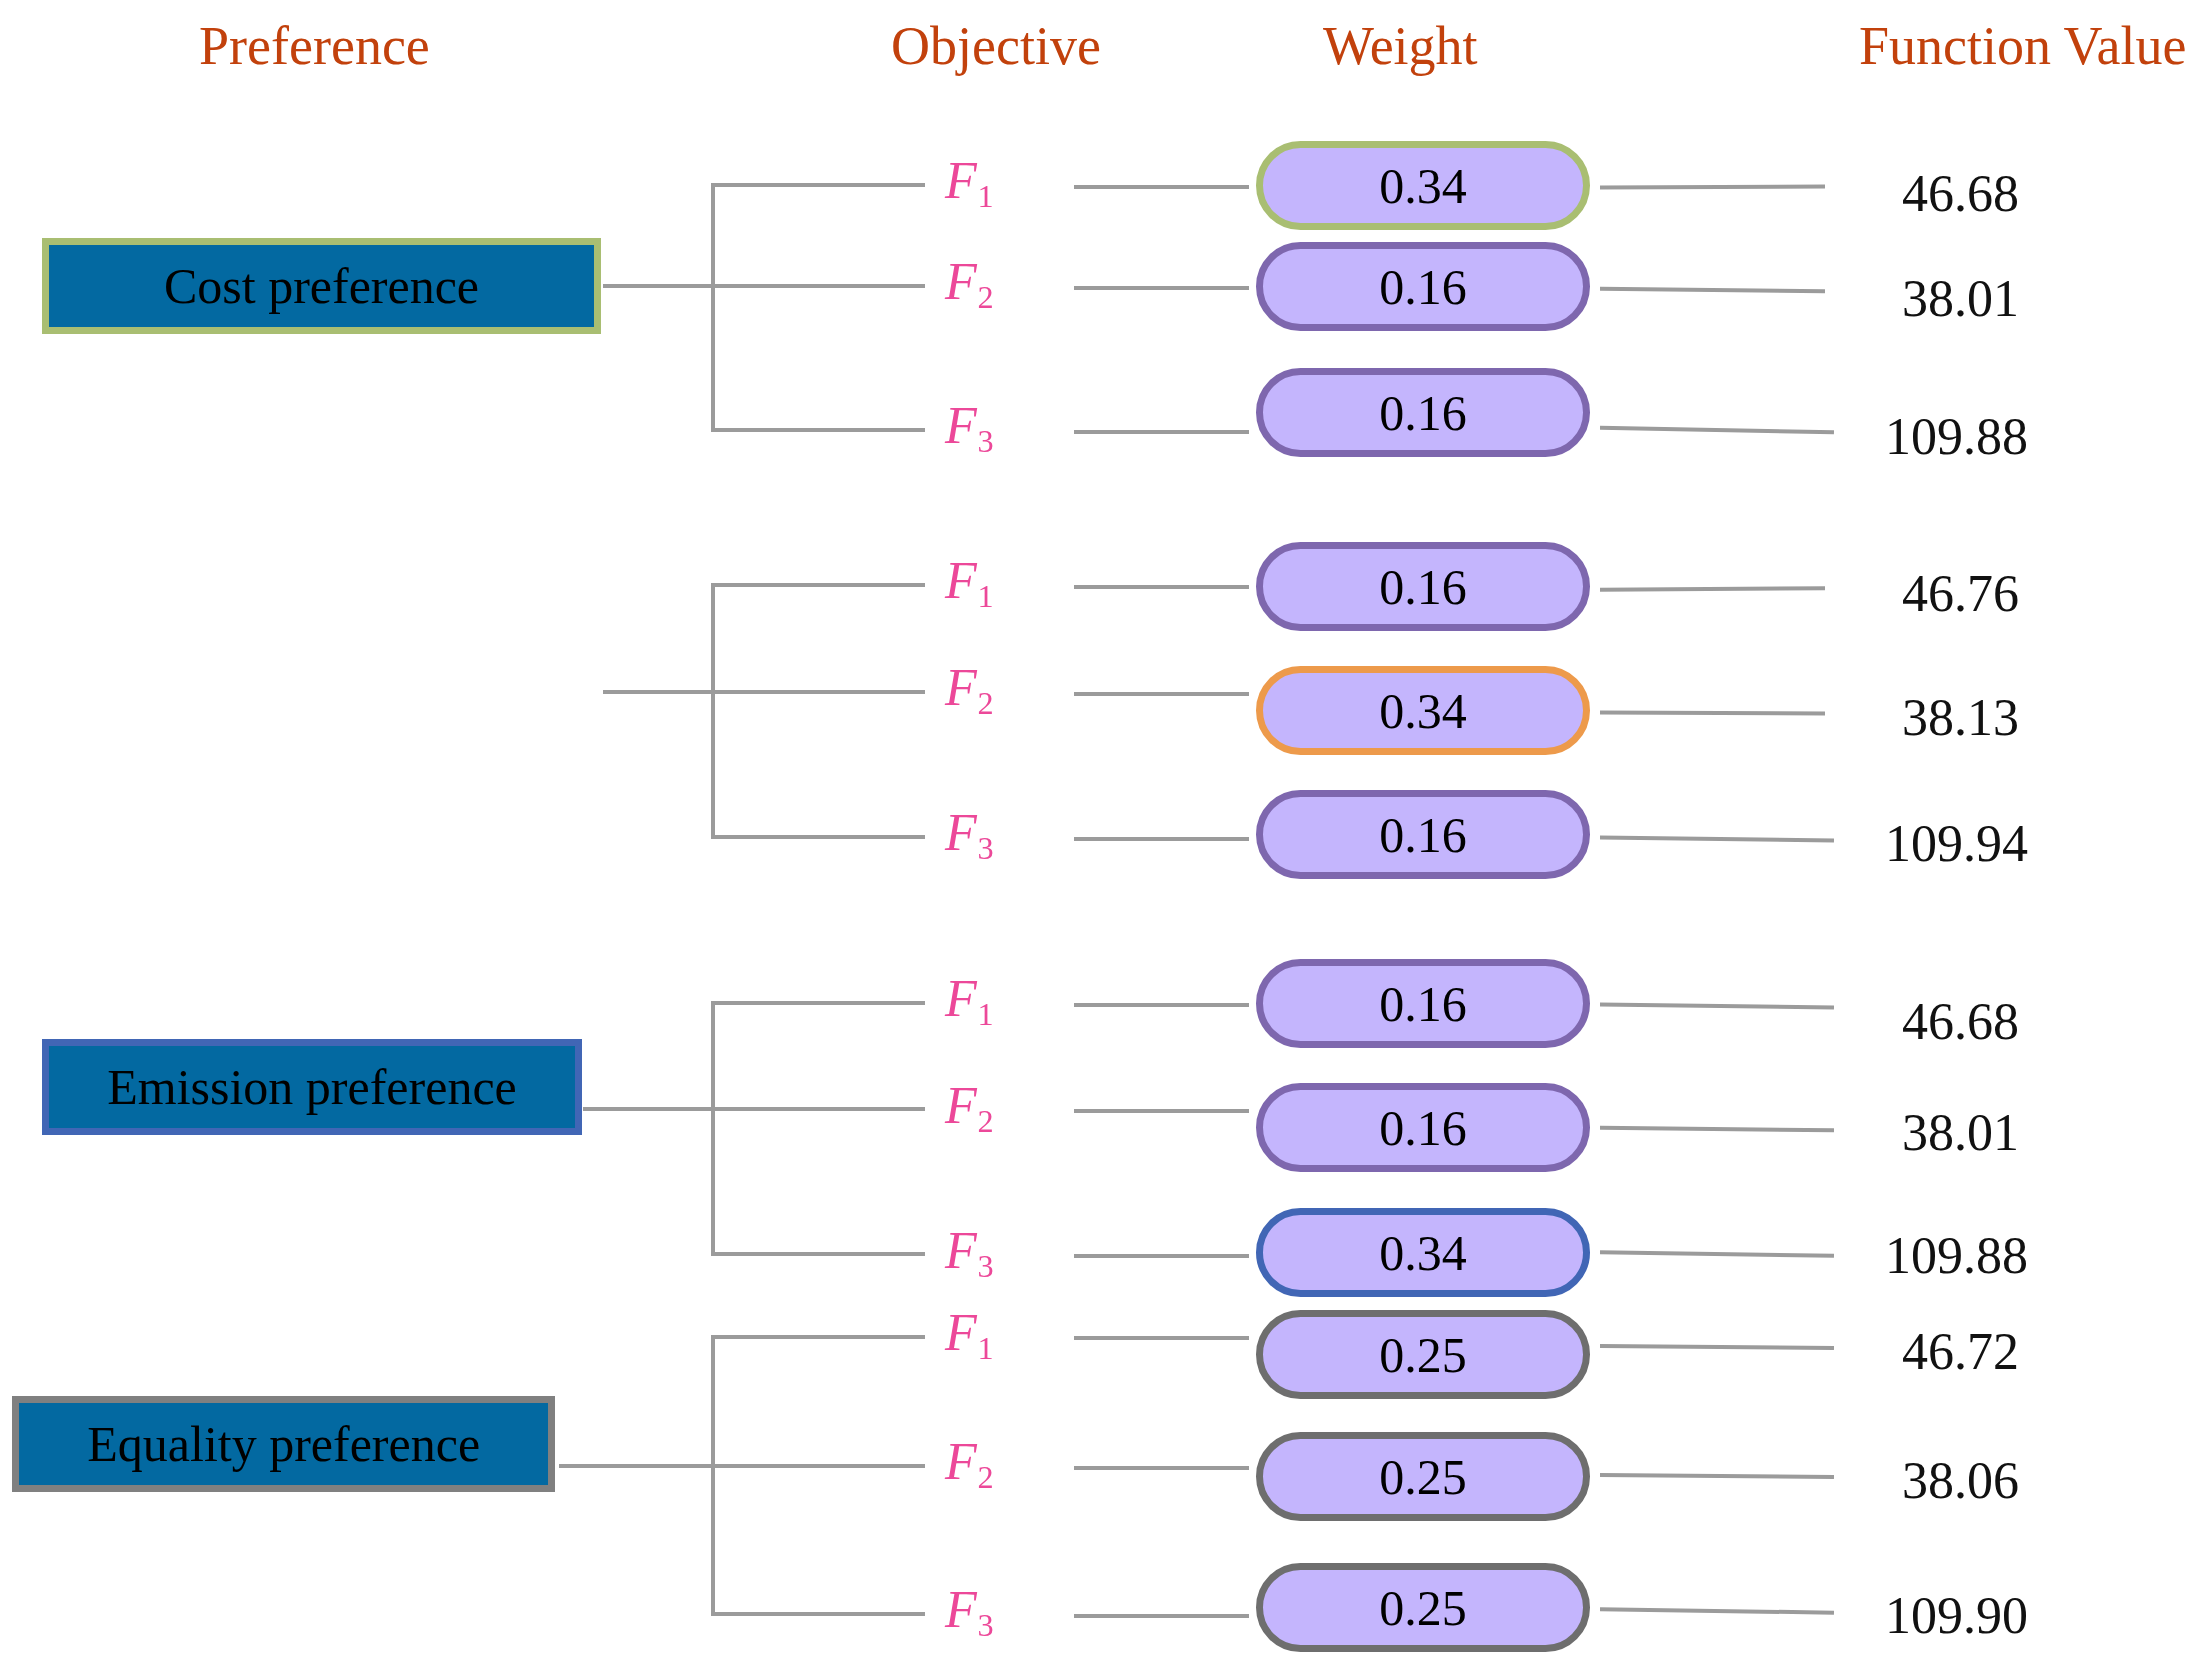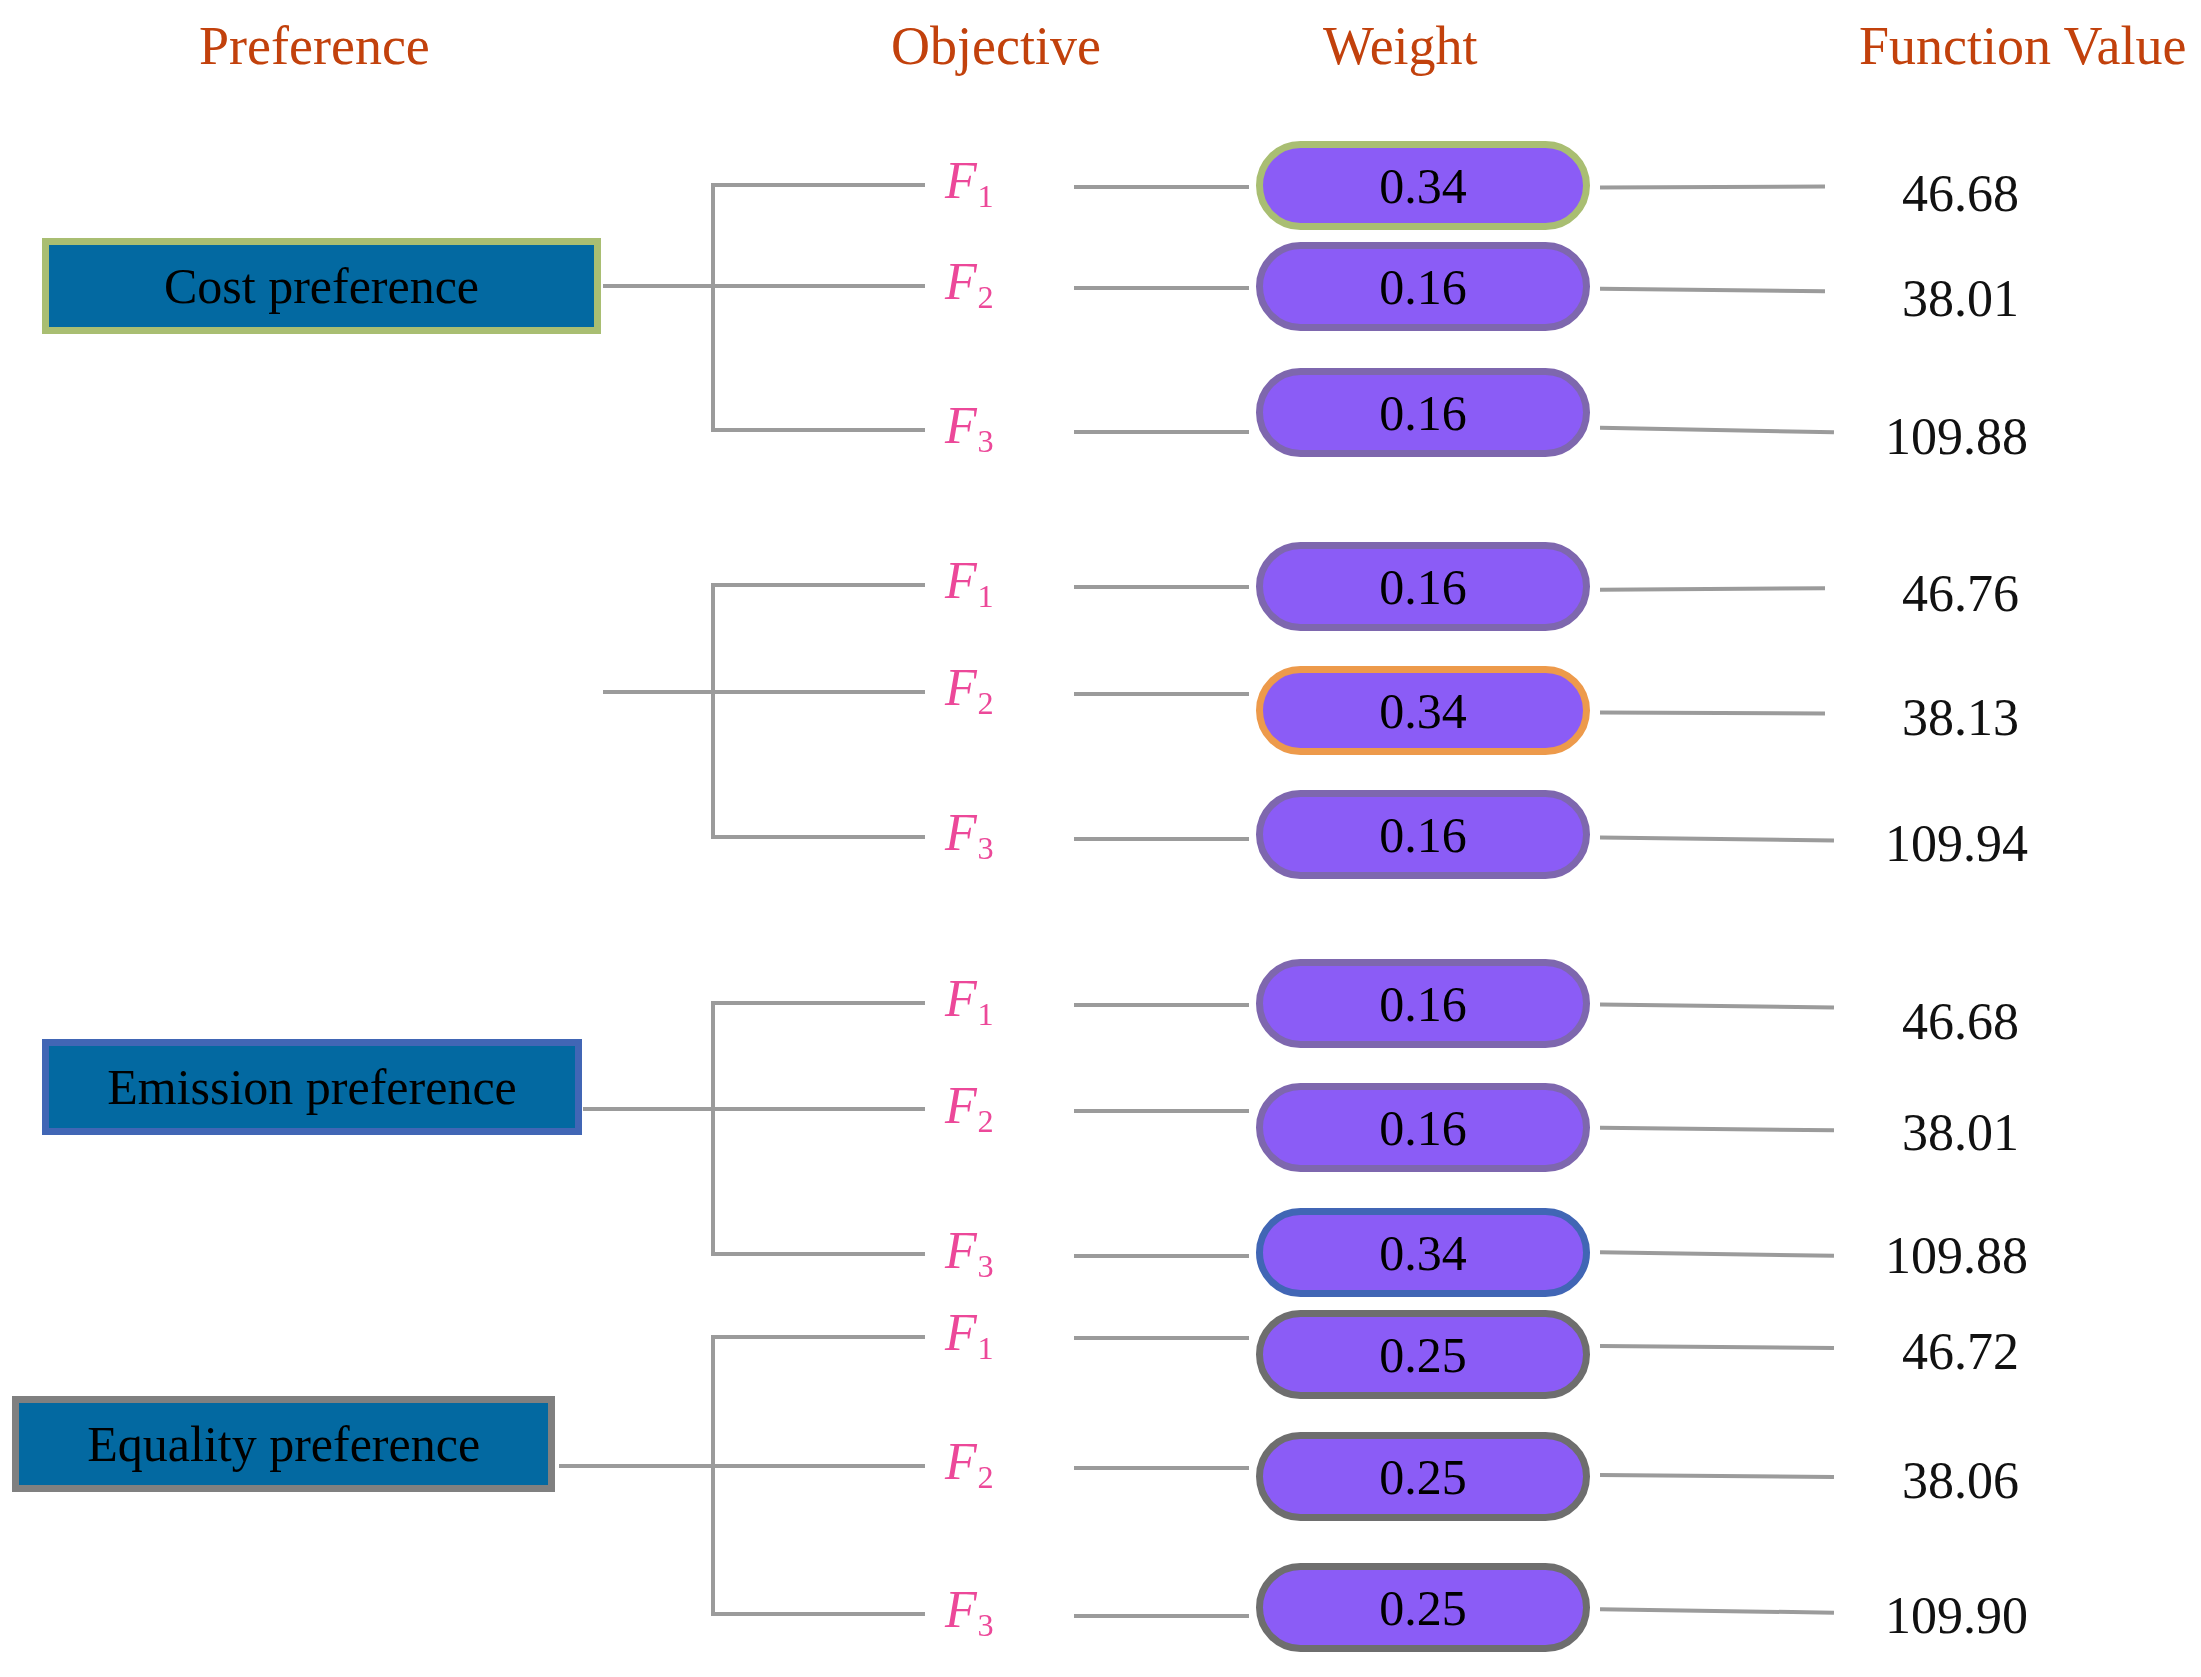--- a/index.html
+++ b/index.html
@@ -90,21 +90,21 @@
 
   
   .weight-pill {
     position: absolute;
     left: 1256px;
     width: 334px;
     height: 89px;
     box-sizing: border-box;
     border: 7.9px solid #7E67AE;
     border-radius: 47px;
-    background: #8b5cf6;
+    background: #c4b5fd;
     display: flex;
     align-items: center;
     justify-content: center;
     font-size: 50px;
     line-height: 1;
   }
   .weight-pill.green  { border-color: #A9BE72; }
   .weight-pill.orange { border-color: #ED9A4B; }
   .weight-pill.blue   { border-color: #4166B5; }
   .weight-pill.purple { border-color: #7E67AE; }

